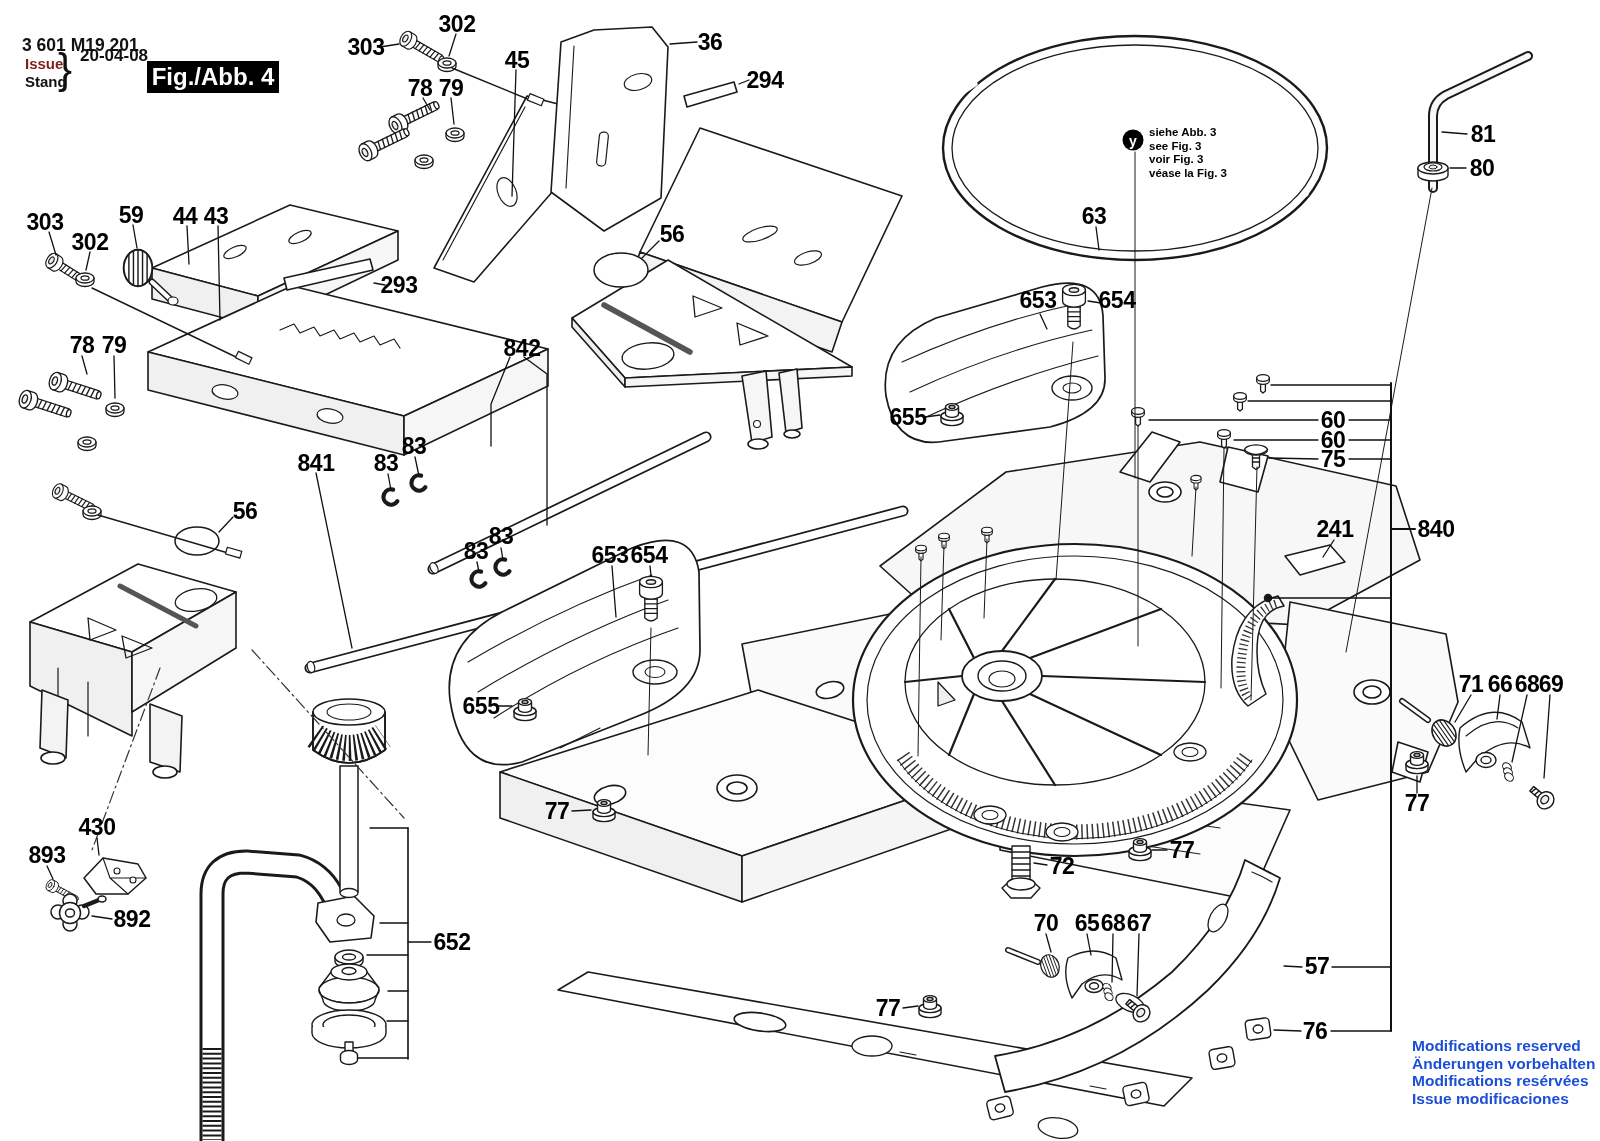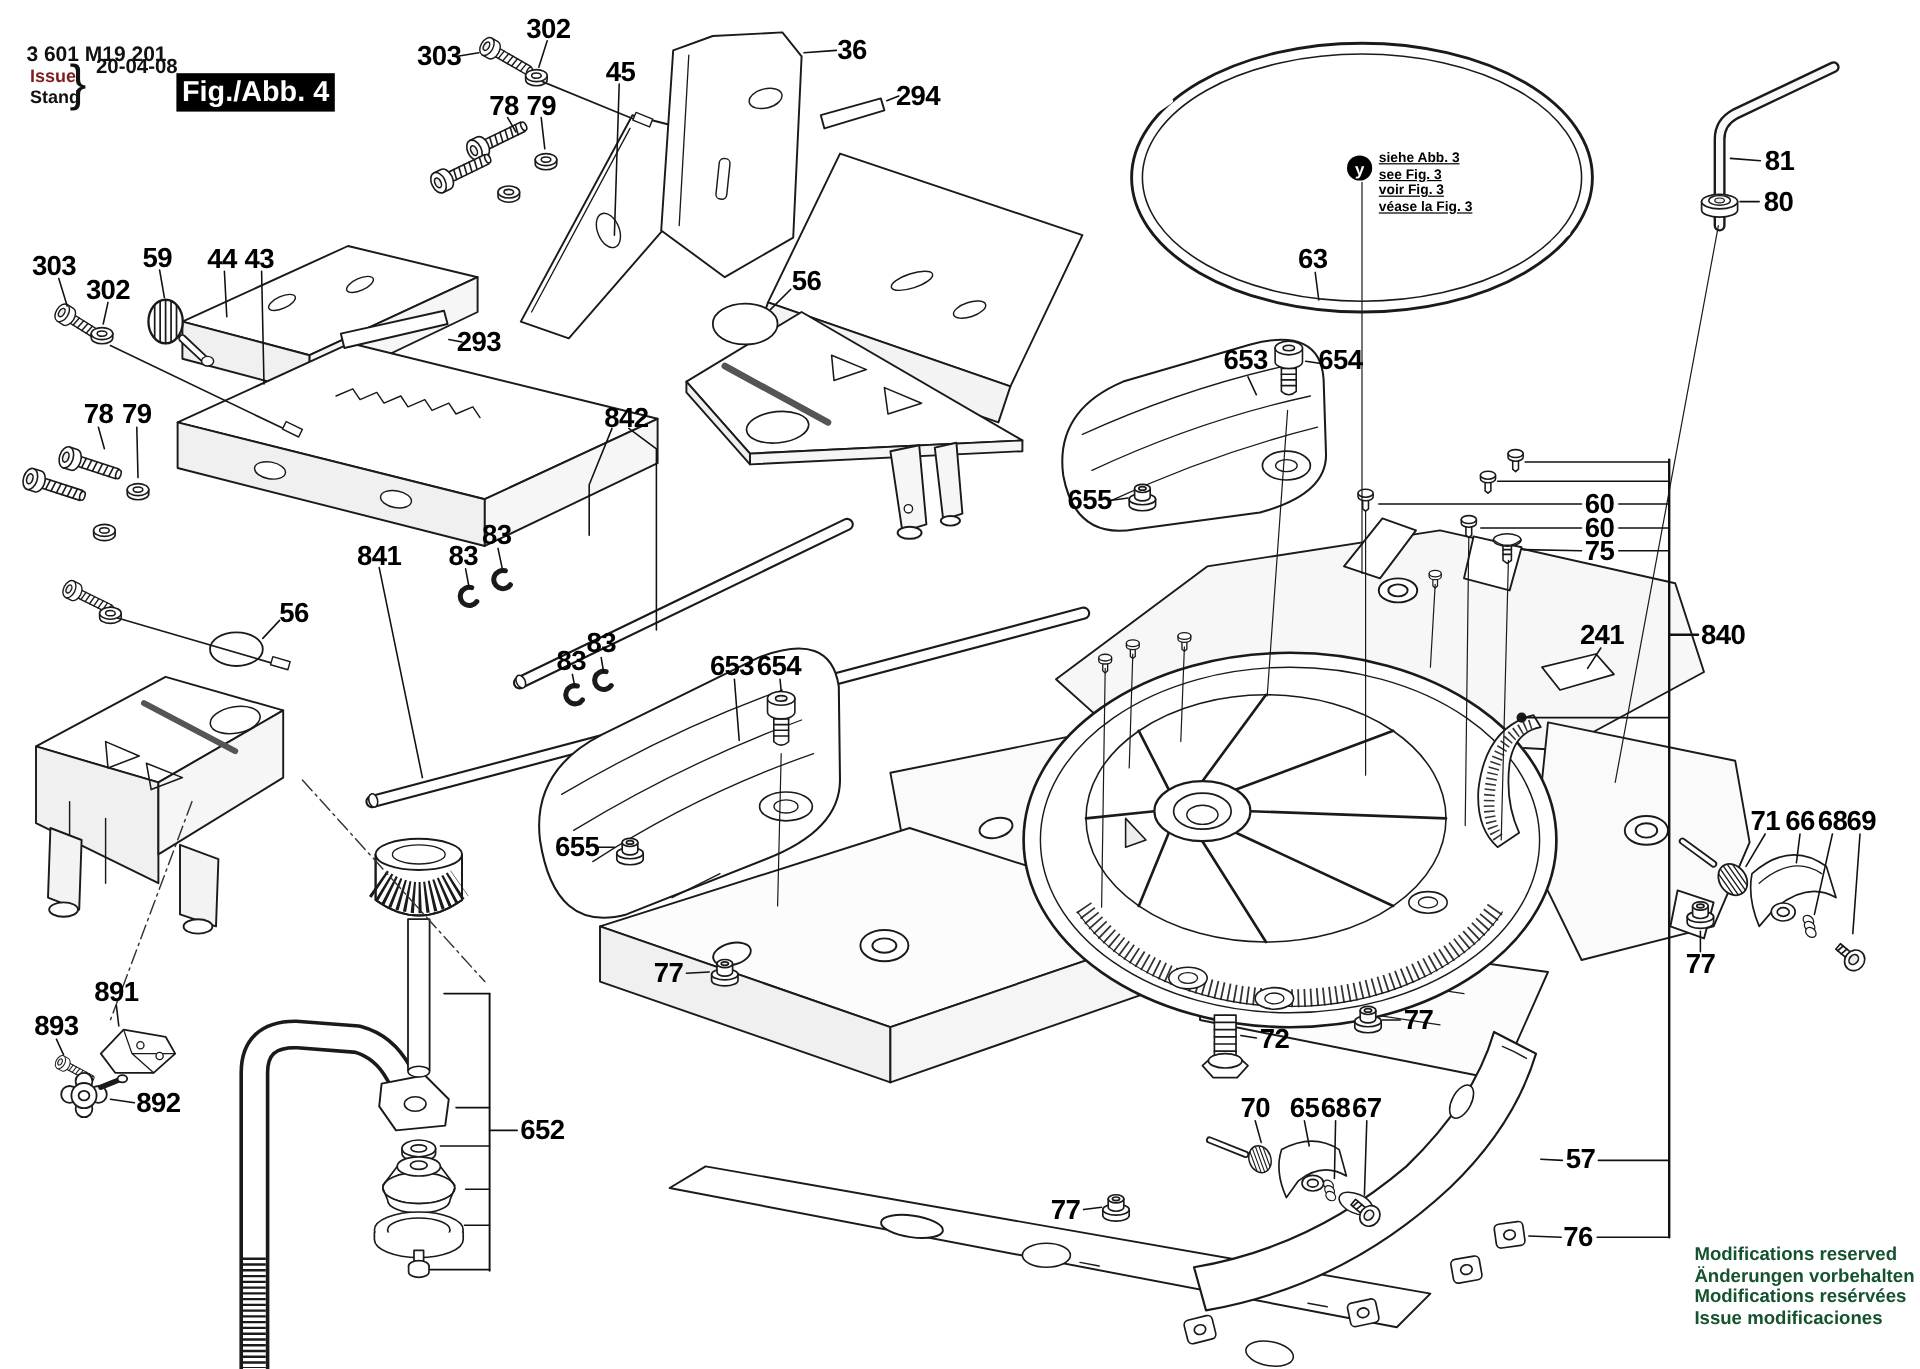--- a/index.html
+++ b/index.html
@@ -11,22 +11,22 @@
   .hdr-pn{position:absolute;left:22px;top:37px;font:700 17.5px/1 "Liberation Sans",sans-serif;color:#111;}
   .hdr-issue{position:absolute;left:25px;top:56px;font:600 15px/1 "Liberation Sans",sans-serif;color:#7f1d1d;}
   .hdr-stand{position:absolute;left:25px;top:74px;font:600 15px/1 "Liberation Sans",sans-serif;color:#111;}
   .hdr-brace{position:absolute;left:58px;top:50px;font:200 42px/38px "Liberation Sans",sans-serif;color:#111;}
   .hdr-date{position:absolute;left:80px;top:47px;font:700 17px/1 "Liberation Sans",sans-serif;color:#111;}
   .figbox{position:absolute;left:147px;top:61px;width:132px;height:32px;background:#000;color:#fff;
           display:flex;align-items:center;justify-content:center;font:700 24px/1 "Liberation Sans",sans-serif;}
   .ymark{position:absolute;left:1133px;top:140px;width:21px;height:21px;background:#000;color:#fff;
          border-radius:50%;transform:translate(-50%,-50%);display:flex;align-items:center;justify-content:center;
          font:700 14px/1 "Liberation Sans",sans-serif;}
-  .ynote{position:absolute;left:1149px;top:126px;font:600 11.5px/13.5px "Liberation Sans",sans-serif;color:#000;text-decoration:underline;}
-  .footer{position:absolute;left:1412px;top:1037px;font:600 15.5px/17.5px "Liberation Sans",sans-serif;color:#14532d;}
+  .ynote{position:absolute;left:1149px;top:126px;font:600 11.5px/13.5px "Liberation Sans",sans-serif;color:#000;}
+  .footer{position:absolute;left:1412px;top:1037px;font:600 15.5px/17.5px "Liberation Sans",sans-serif;color:#1d4ed8;}
 </style>
 </head>
 <body>
 
 <div class="stage">
 
 <svg width="1600" height="1141" viewBox="0 0 1600 1141" stroke-linecap="round" stroke-linejoin="round">
 <defs>
   <g id="gnut" fill="#fff" stroke="#1a1a1a" stroke-width="1.4">
     <path d="M-11,2 V7 A11,4.6 0 0 0 11,7 V2"></path>
@@ -539,18 +539,18 @@
 <b class="co" style="left:1417px;top:803px">77</b>
 <b class="co" style="left:1062px;top:866px">72</b>
 <b class="co" style="left:1182px;top:850px">77</b>
 <b class="co" style="left:1046px;top:923px">70</b>
 <b class="co" style="left:1087px;top:923px">65</b>
 <b class="co" style="left:1113px;top:923px">68</b>
 <b class="co" style="left:1139px;top:923px">67</b>
 <b class="co" style="left:888px;top:1008px">77</b>
 <b class="co" style="left:1317px;top:966px">57</b>
 <b class="co" style="left:1315px;top:1031px">76</b>
-<b class="co" style="left:97px;top:827px">891</b>
+<b class="co" style="left:97px;top:827px">430</b>
 <b class="co" style="left:47px;top:855px">893</b>
 <b class="co" style="left:132px;top:919px">892</b>
 <b class="co" style="left:452px;top:942px">652</b>
 
 </div>
 
 </body></html>

